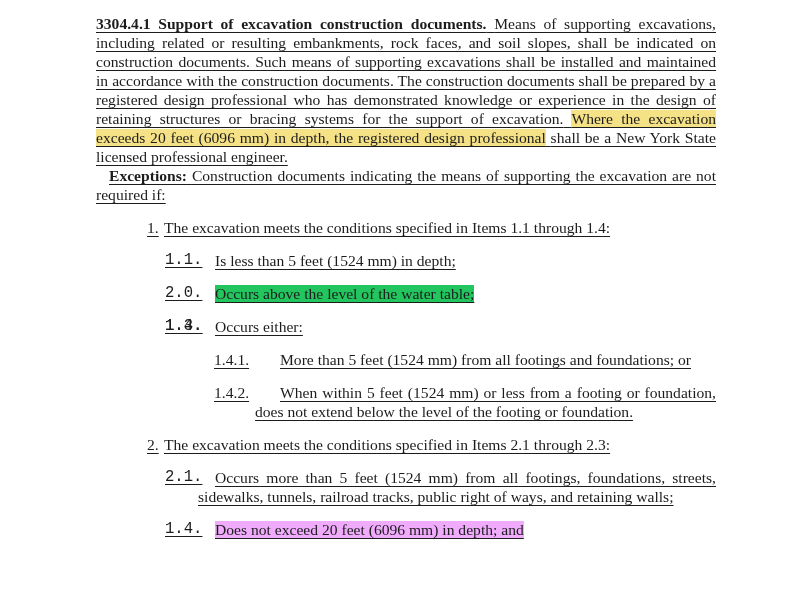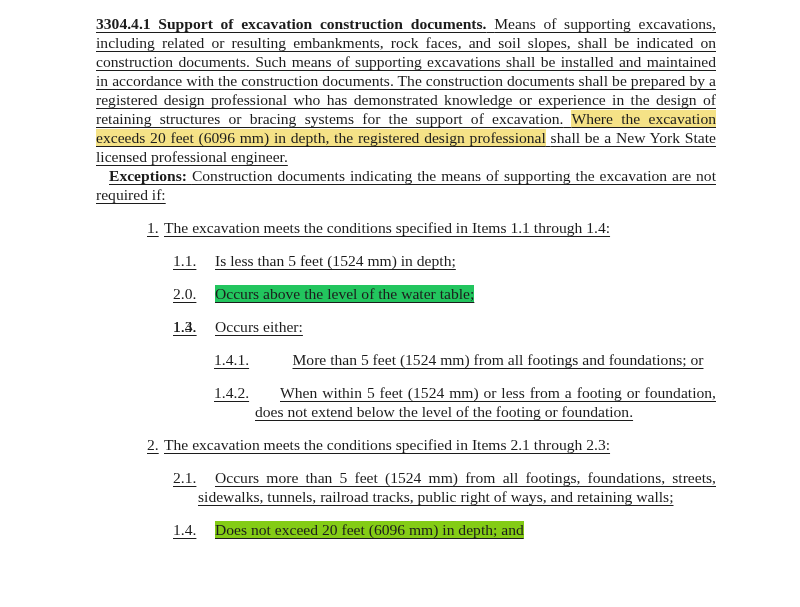--- a/index.html
+++ b/index.html
@@ -42,22 +42,22 @@
   }
   .items .li .num {
     position: absolute;
     top: 0;
     text-indent: 0;
     white-space: nowrap;
   }
   .li.lvl1 { padding-left: 68px; }
   .li.lvl1 .num { left: 51px; }
   .li.lvl2 { padding-left: 102px; text-indent: 17px; }
-  .li.lvl2 .num { left: 77px; }
-  .li.lvl3 { padding-left: 159px; text-indent: 25px; text-align: center; }
+  .li.lvl2 .num { left: 69px; font-family: Liberation Mono, monospace; }
+  .li.lvl3 { padding-left: 159px; text-indent: 25px; }
   .li.lvl3 .num { left: 118px; }
   .li.justify { text-align: justify; }
 
   .hl { background-color: #f5e287; }
 </style>
 </head>
 <body>
 
 <div class="page">
 
@@ -68,16 +68,16 @@
   <div class="items">
       <div class="li lvl1"><span class="num u">1.</span><span class="txt u">The excavation meets the conditions specified in Items 1.1 through 1.4:</span></div>
       <div class="li lvl2"><span class="num u">1.1.</span><span class="txt u">Is less than 5 feet (1524 mm) in depth;</span></div>
       <div class="li lvl2"><span class="num u">2.0.</span><span class="txt u hl" style="background-color: #22c55e;">Occurs above the level of the water table;</span></div>
       <div class="li lvl2 justify"><span class="num u">1.3.</span></div>
       <div class="li lvl2"><span class="num u">1.4.</span><span class="txt u">Occurs either:</span></div>
       <div class="li lvl3"><span class="num u">1.4.1.</span><span class="txt u">More than 5 feet (1524 mm) from all footings and foundations; or</span></div>
       <div class="li lvl3 justify"><span class="num u">1.4.2.</span><span class="txt u">When within 5 feet (1524 mm) or less from a footing or foundation, does not extend below the level of the footing or foundation.</span></div>
       <div class="li lvl1"><span class="num u">2.</span><span class="txt u">The excavation meets the conditions specified in Items 2.1 through 2.3:</span></div>
       <div class="li lvl2 justify"><span class="num u">2.1.</span><span class="txt u">Occurs more than 5 feet (1524 mm) from all footings, foundations, streets, sidewalks, tunnels, railroad tracks, public right of ways, and retaining walls;</span></div>
-      <div class="li lvl2"><span class="num u">1.4.</span><span class="txt u hl" style="background-color: #84cc16;">Does not exceed 20 feet (6096 mm) in depth; and</span></div>
+      <div class="li lvl2"><span class="num u">1.4.</span><span class="txt u hl" style="background-color: #f0abfc;">Does not exceed 20 feet (6096 mm) in depth; and</span></div>
     </div>
 
 </div>
 
 </body></html>

